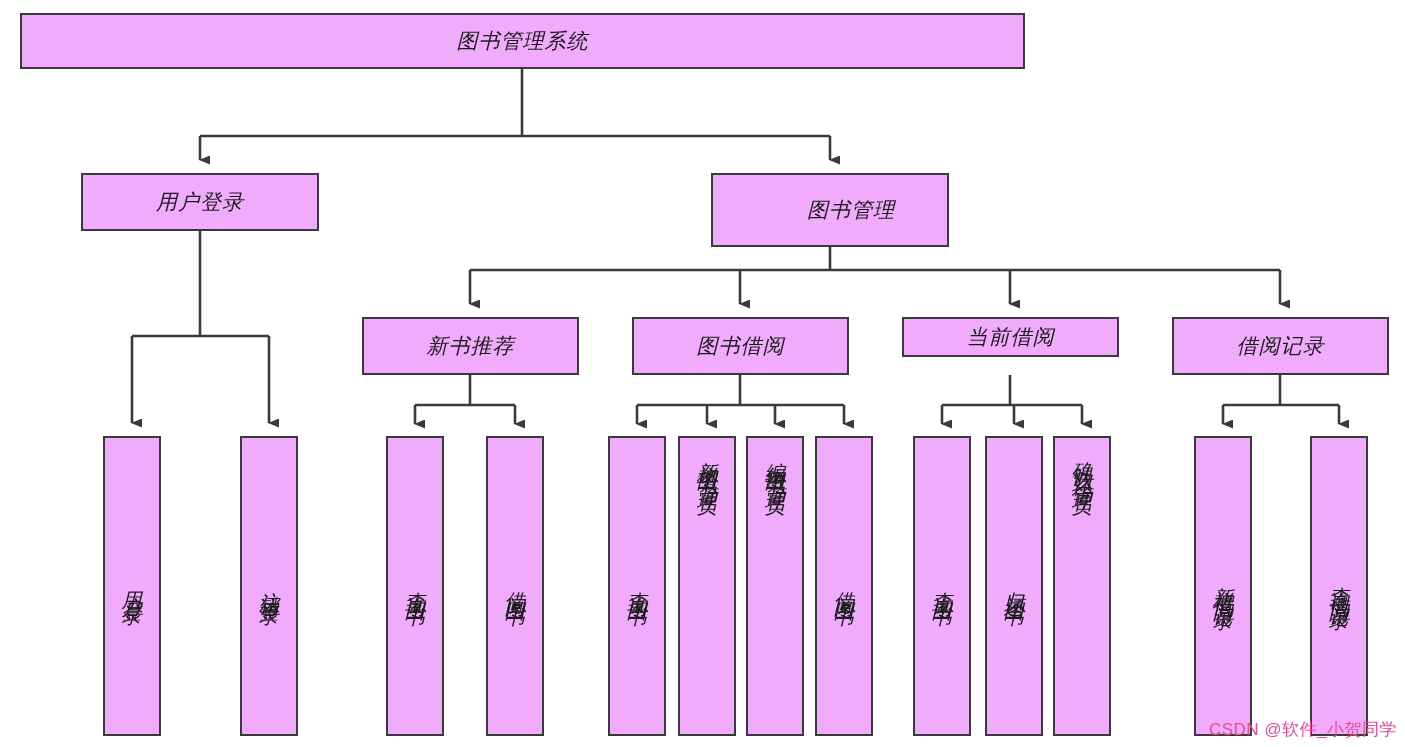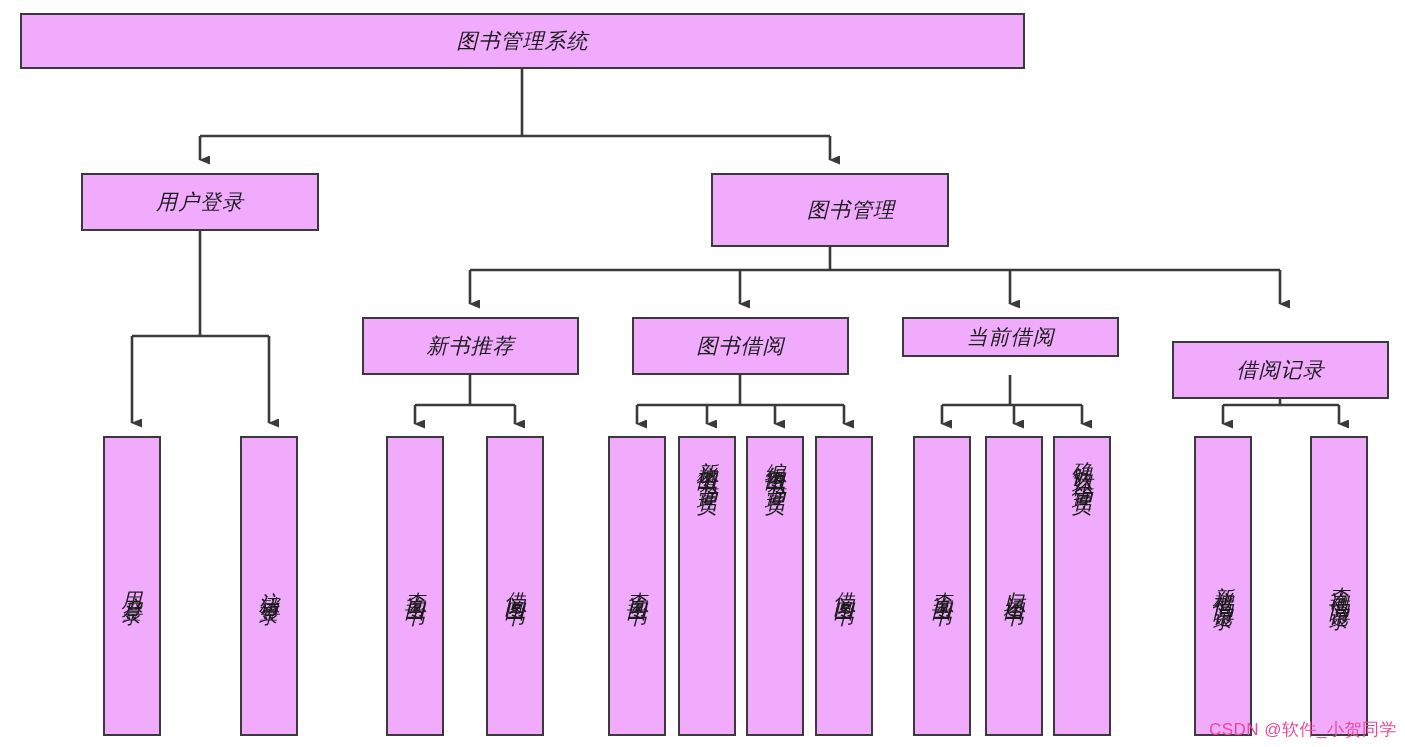--- a/index.html
+++ b/index.html
@@ -149,21 +149,21 @@
 
   <div class="node horizontal" style="left:362px; top:317px; width:217px; height:58px;">
     <span class="label">新书推荐</span>
   </div>
   <div class="node horizontal" style="left:632px; top:317px; width:217px; height:58px;">
     <span class="label">图书借阅</span>
   </div>
   <div class="node horizontal" style="left:902px; top:317px; width:217px; height:40px;">
     <span class="label">当前借阅</span>
   </div>
-  <div class="node horizontal" style="left:1172px; top:317px; width:217px; height:58px;margin-top:24px;">
+  <div class="node horizontal" style="left:1172px; top:317px; width:217px; height:58px;">
     <span class="label">借阅记录</span>
   </div>
 
   <div class="node leaf centered" style="left:103px; top:436px; width:58px; height:300px;">
     <span class="label">用户登录</span>
   </div>
   <div class="node leaf centered" style="left:240px; top:436px; width:58px; height:300px;">
     <span class="label">注销登录</span>
   </div>
 

